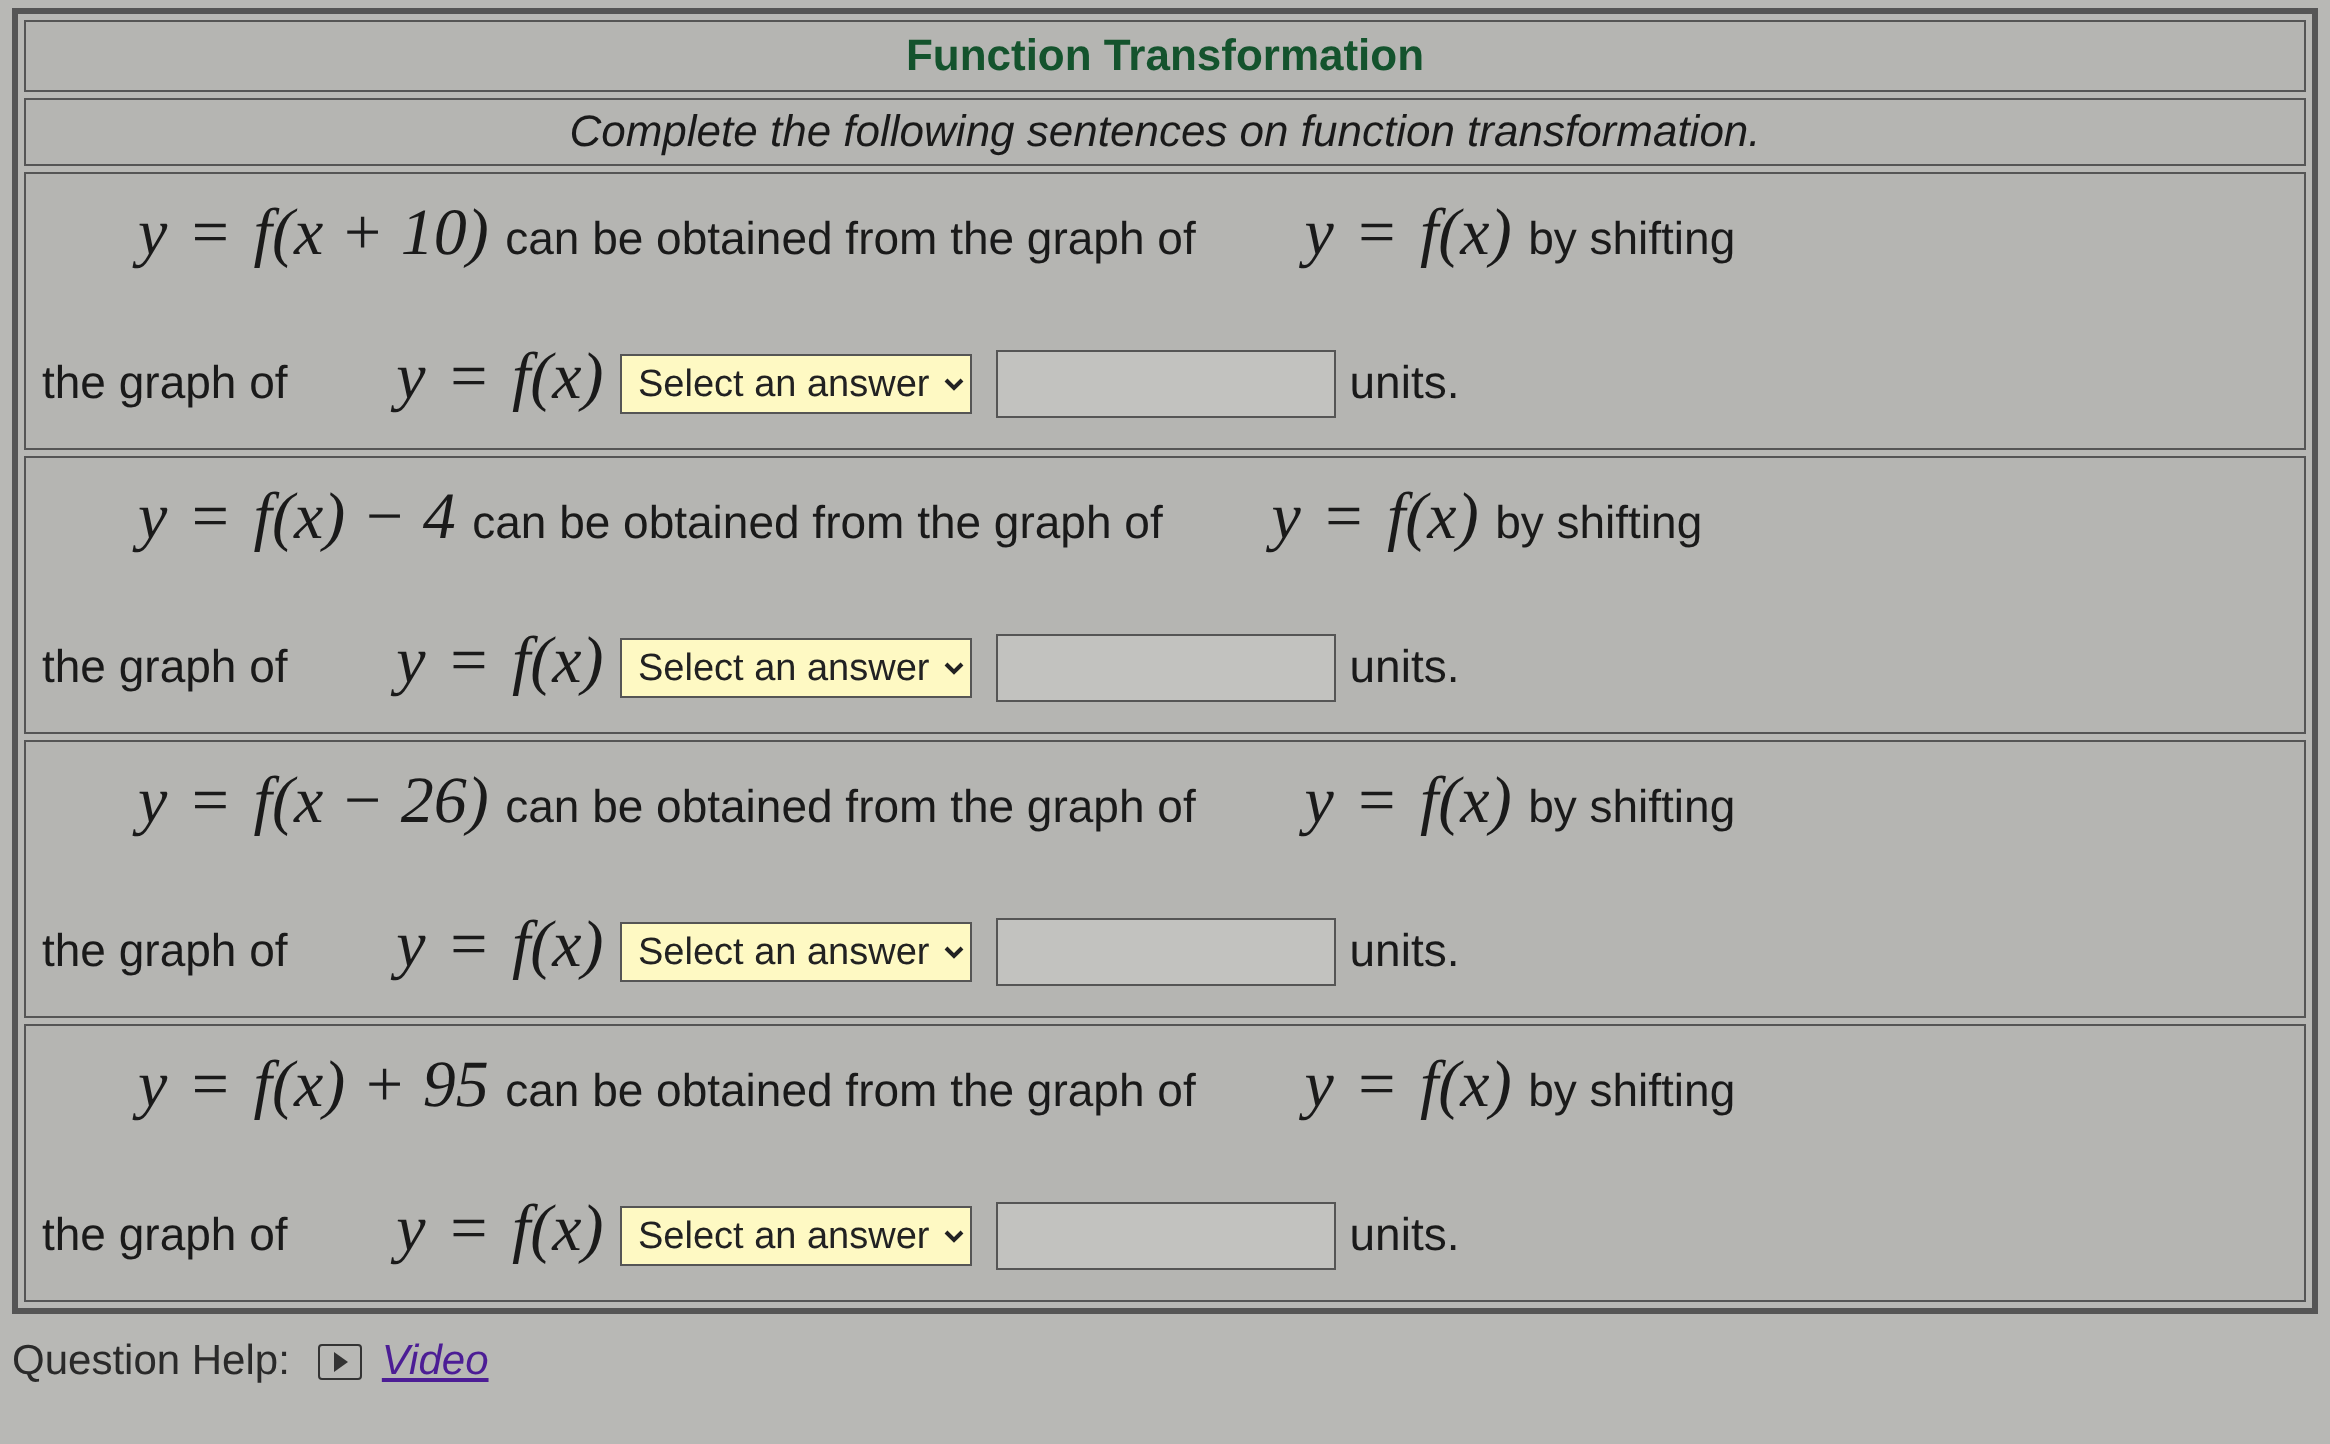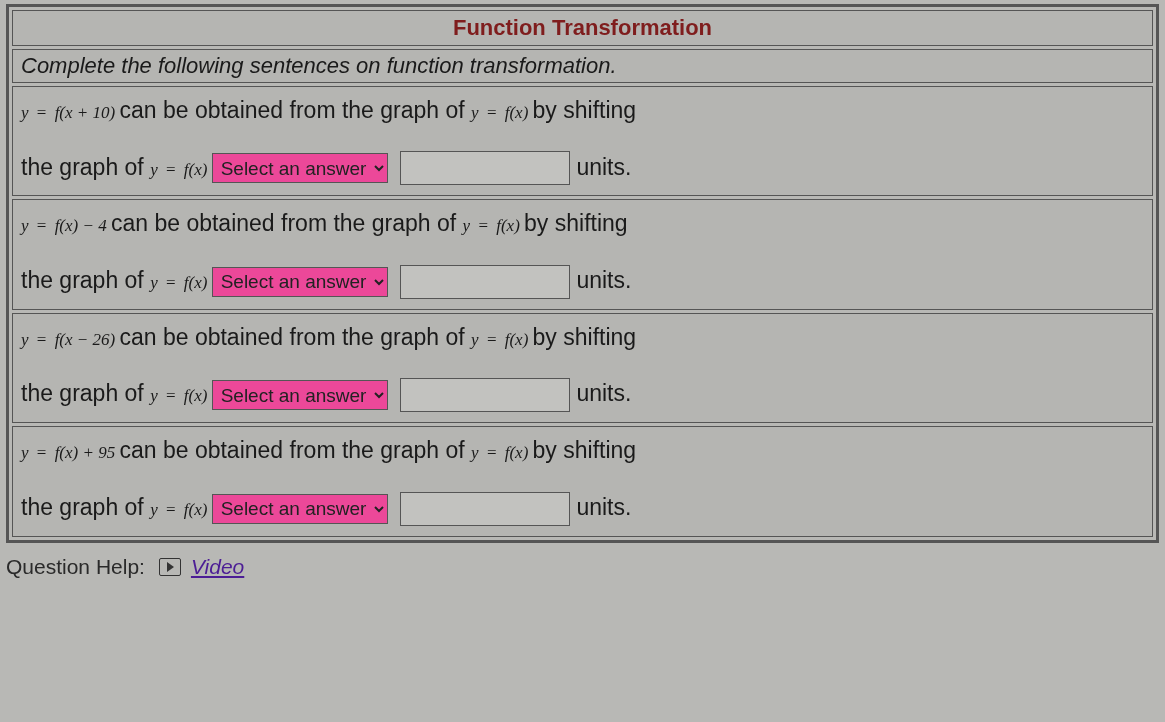--- a/index.html
+++ b/index.html
@@ -21,59 +21,61 @@
     margin: 4px 6px;
     background: #b8b8b5;
   }
   .header-cell {
     border: 1px solid #555;
     text-align: center;
     font-family: Verdana, Arial, sans-serif;
     font-weight: bold;
     font-size: 22px;
     padding: 4px 4px;
-    color: #7f1d1d;
+    color: #14532d;
     background: #b5b5b2;
   }
   .instruction-cell {
     border: 1px solid #555;
     font-style: italic;
     font-family: Verdana, Arial, sans-serif;
     font-size: 22px;
     padding: 3px 8px;
     color: #1a1a1a;
     background: #b5b5b2;
+    text-align: center;
   }
   .question-cell {
     border: 1px solid #555;
     font-family: Verdana, Arial, sans-serif;
     font-size: 23px;
     padding: 6px 8px 10px 8px;
     color: #1a1a1a;
     background: #b5b5b2;
     line-height: 1.5;
   }
   .math {
     font-family: 'Times New Roman', Georgia, serif;
     font-style: italic;
-    font-size: 17px;
+    font-size: 33px;
+    margin-left: 48px;
   }
   .math .op {
     font-style: normal;
     padding: 0 4px;
   }
   .spacer {
     display: block;
     height: 22px;
   }
   select {
     font-family: Arial, sans-serif;
     font-size: 19px;
     padding: 2px 4px;
-    background: #ec4899;
+    background: #fef9c3;
     border: 1px solid #555;
     color: #222;
     height: 30px;
     vertical-align: middle;
   }
   input[type="text"] {
     font-family: Arial, sans-serif;
     font-size: 19px;
     width: 170px;
     height: 34px;

